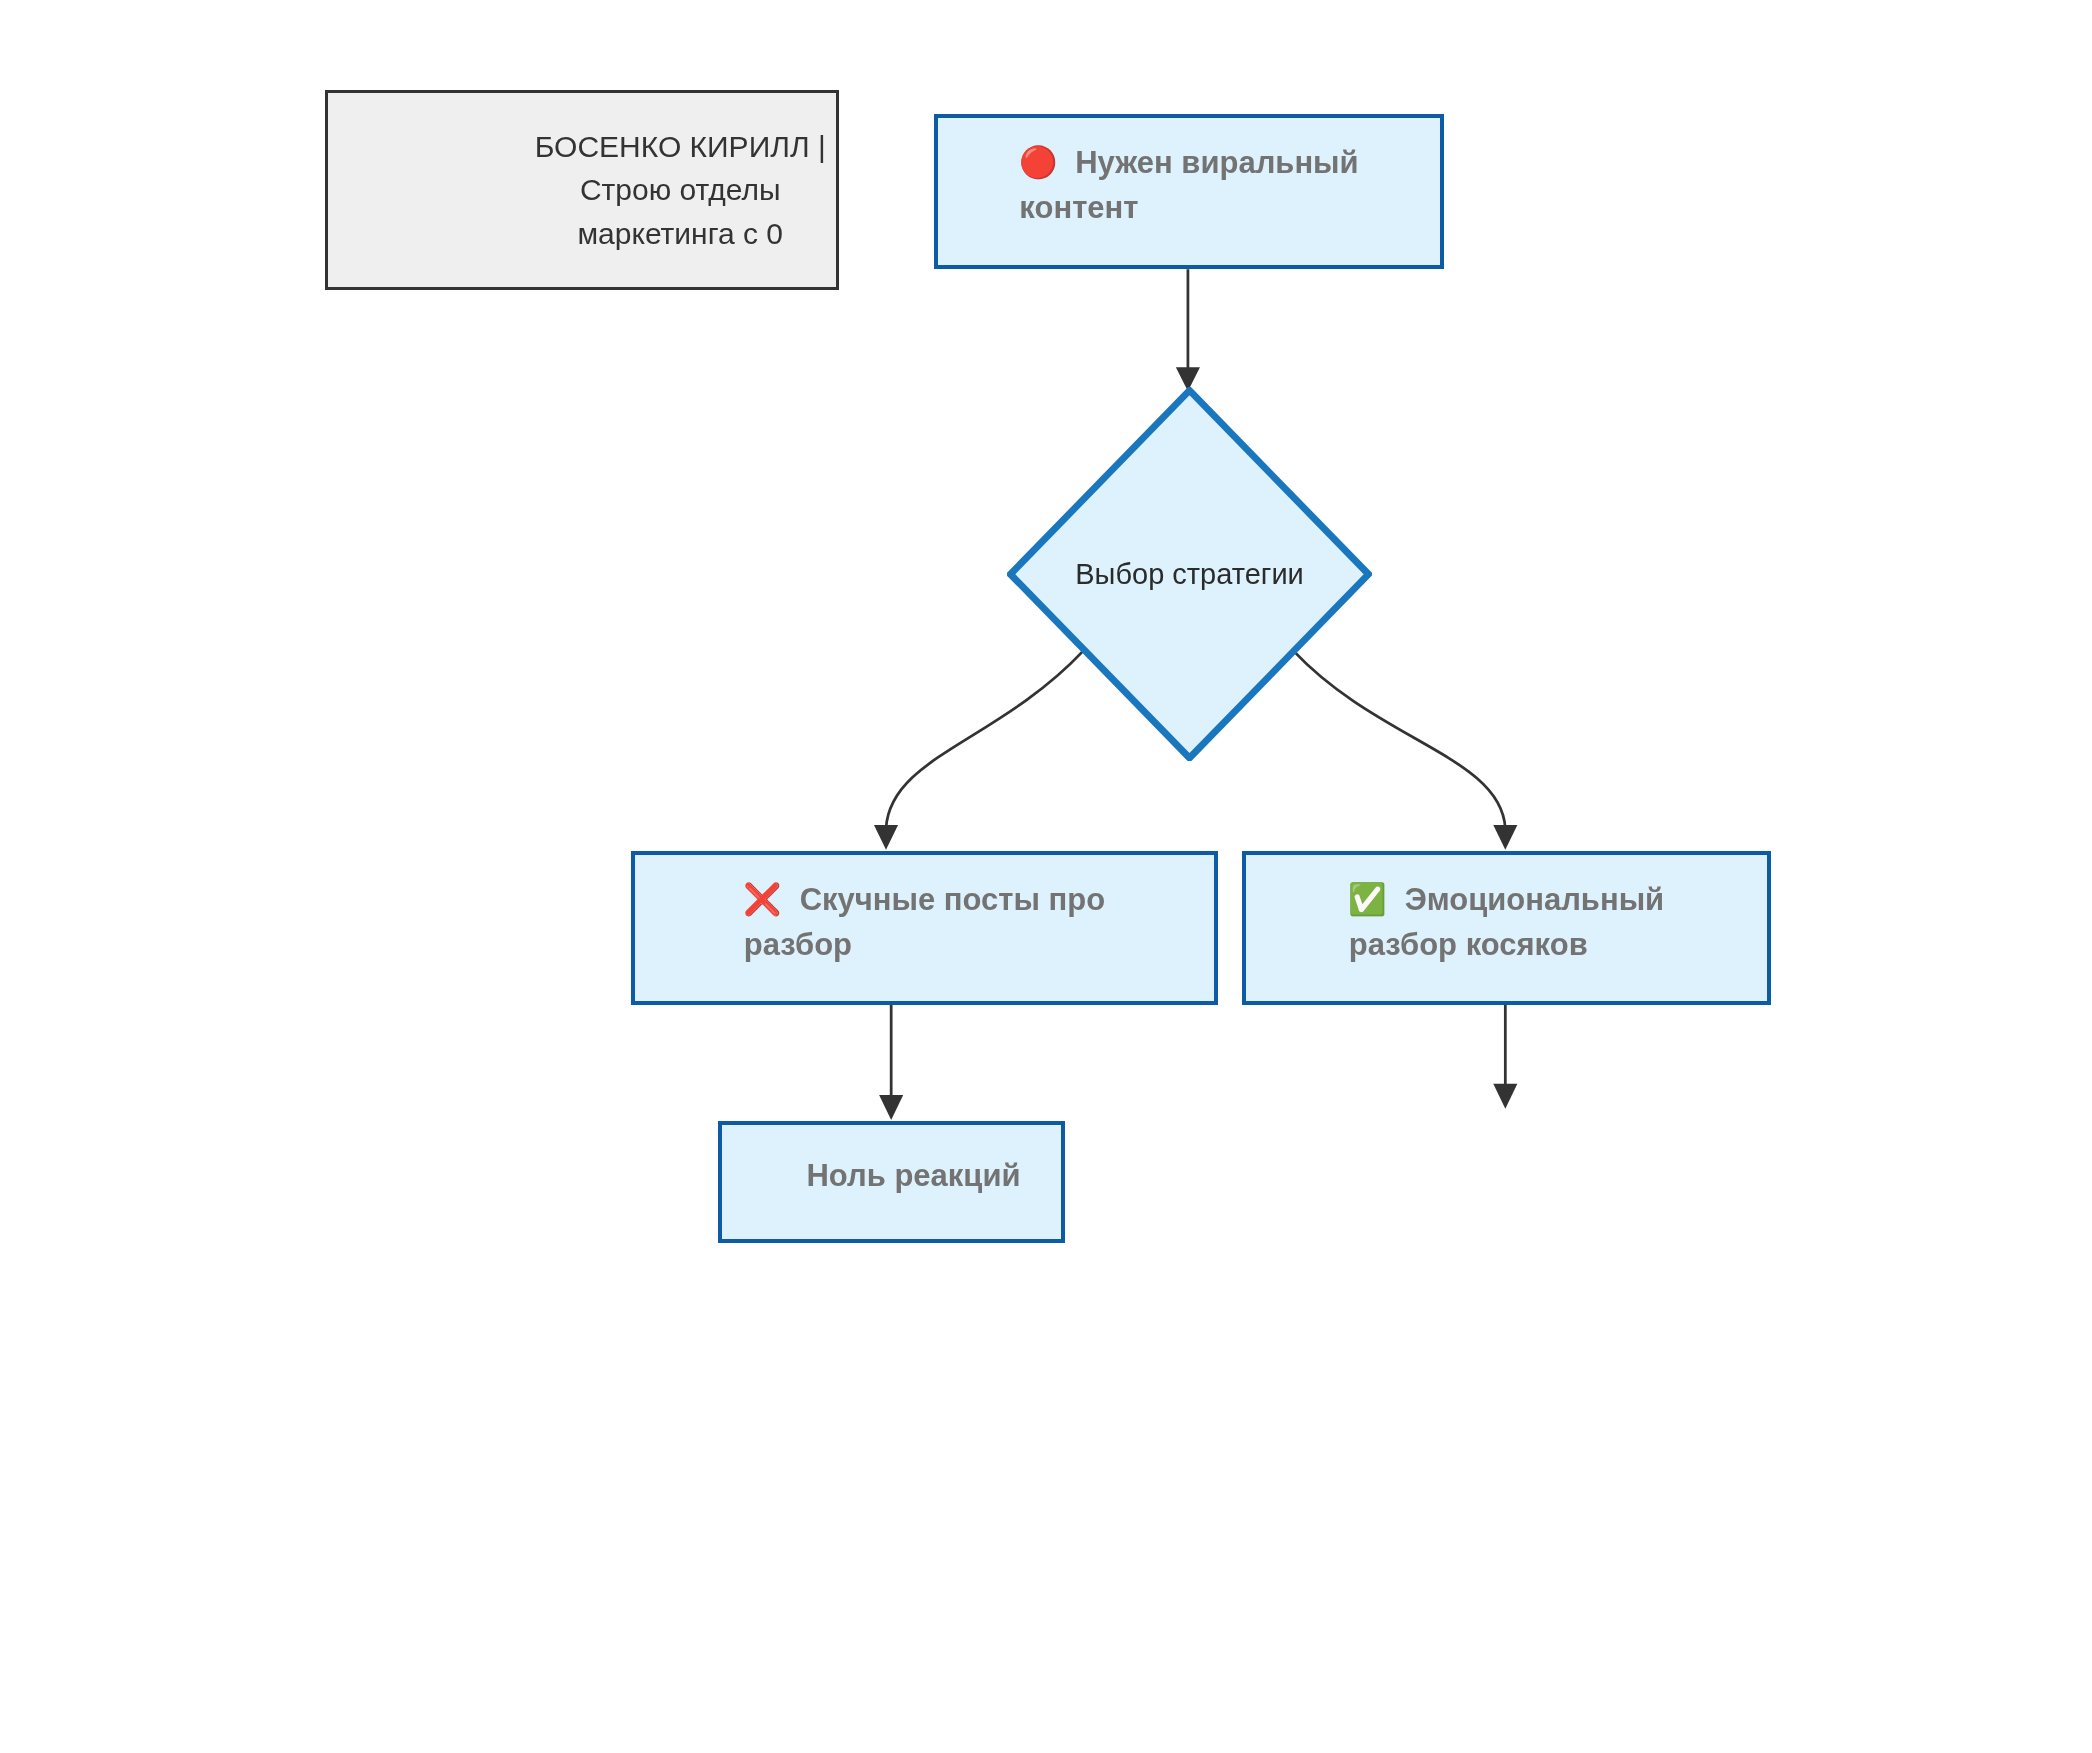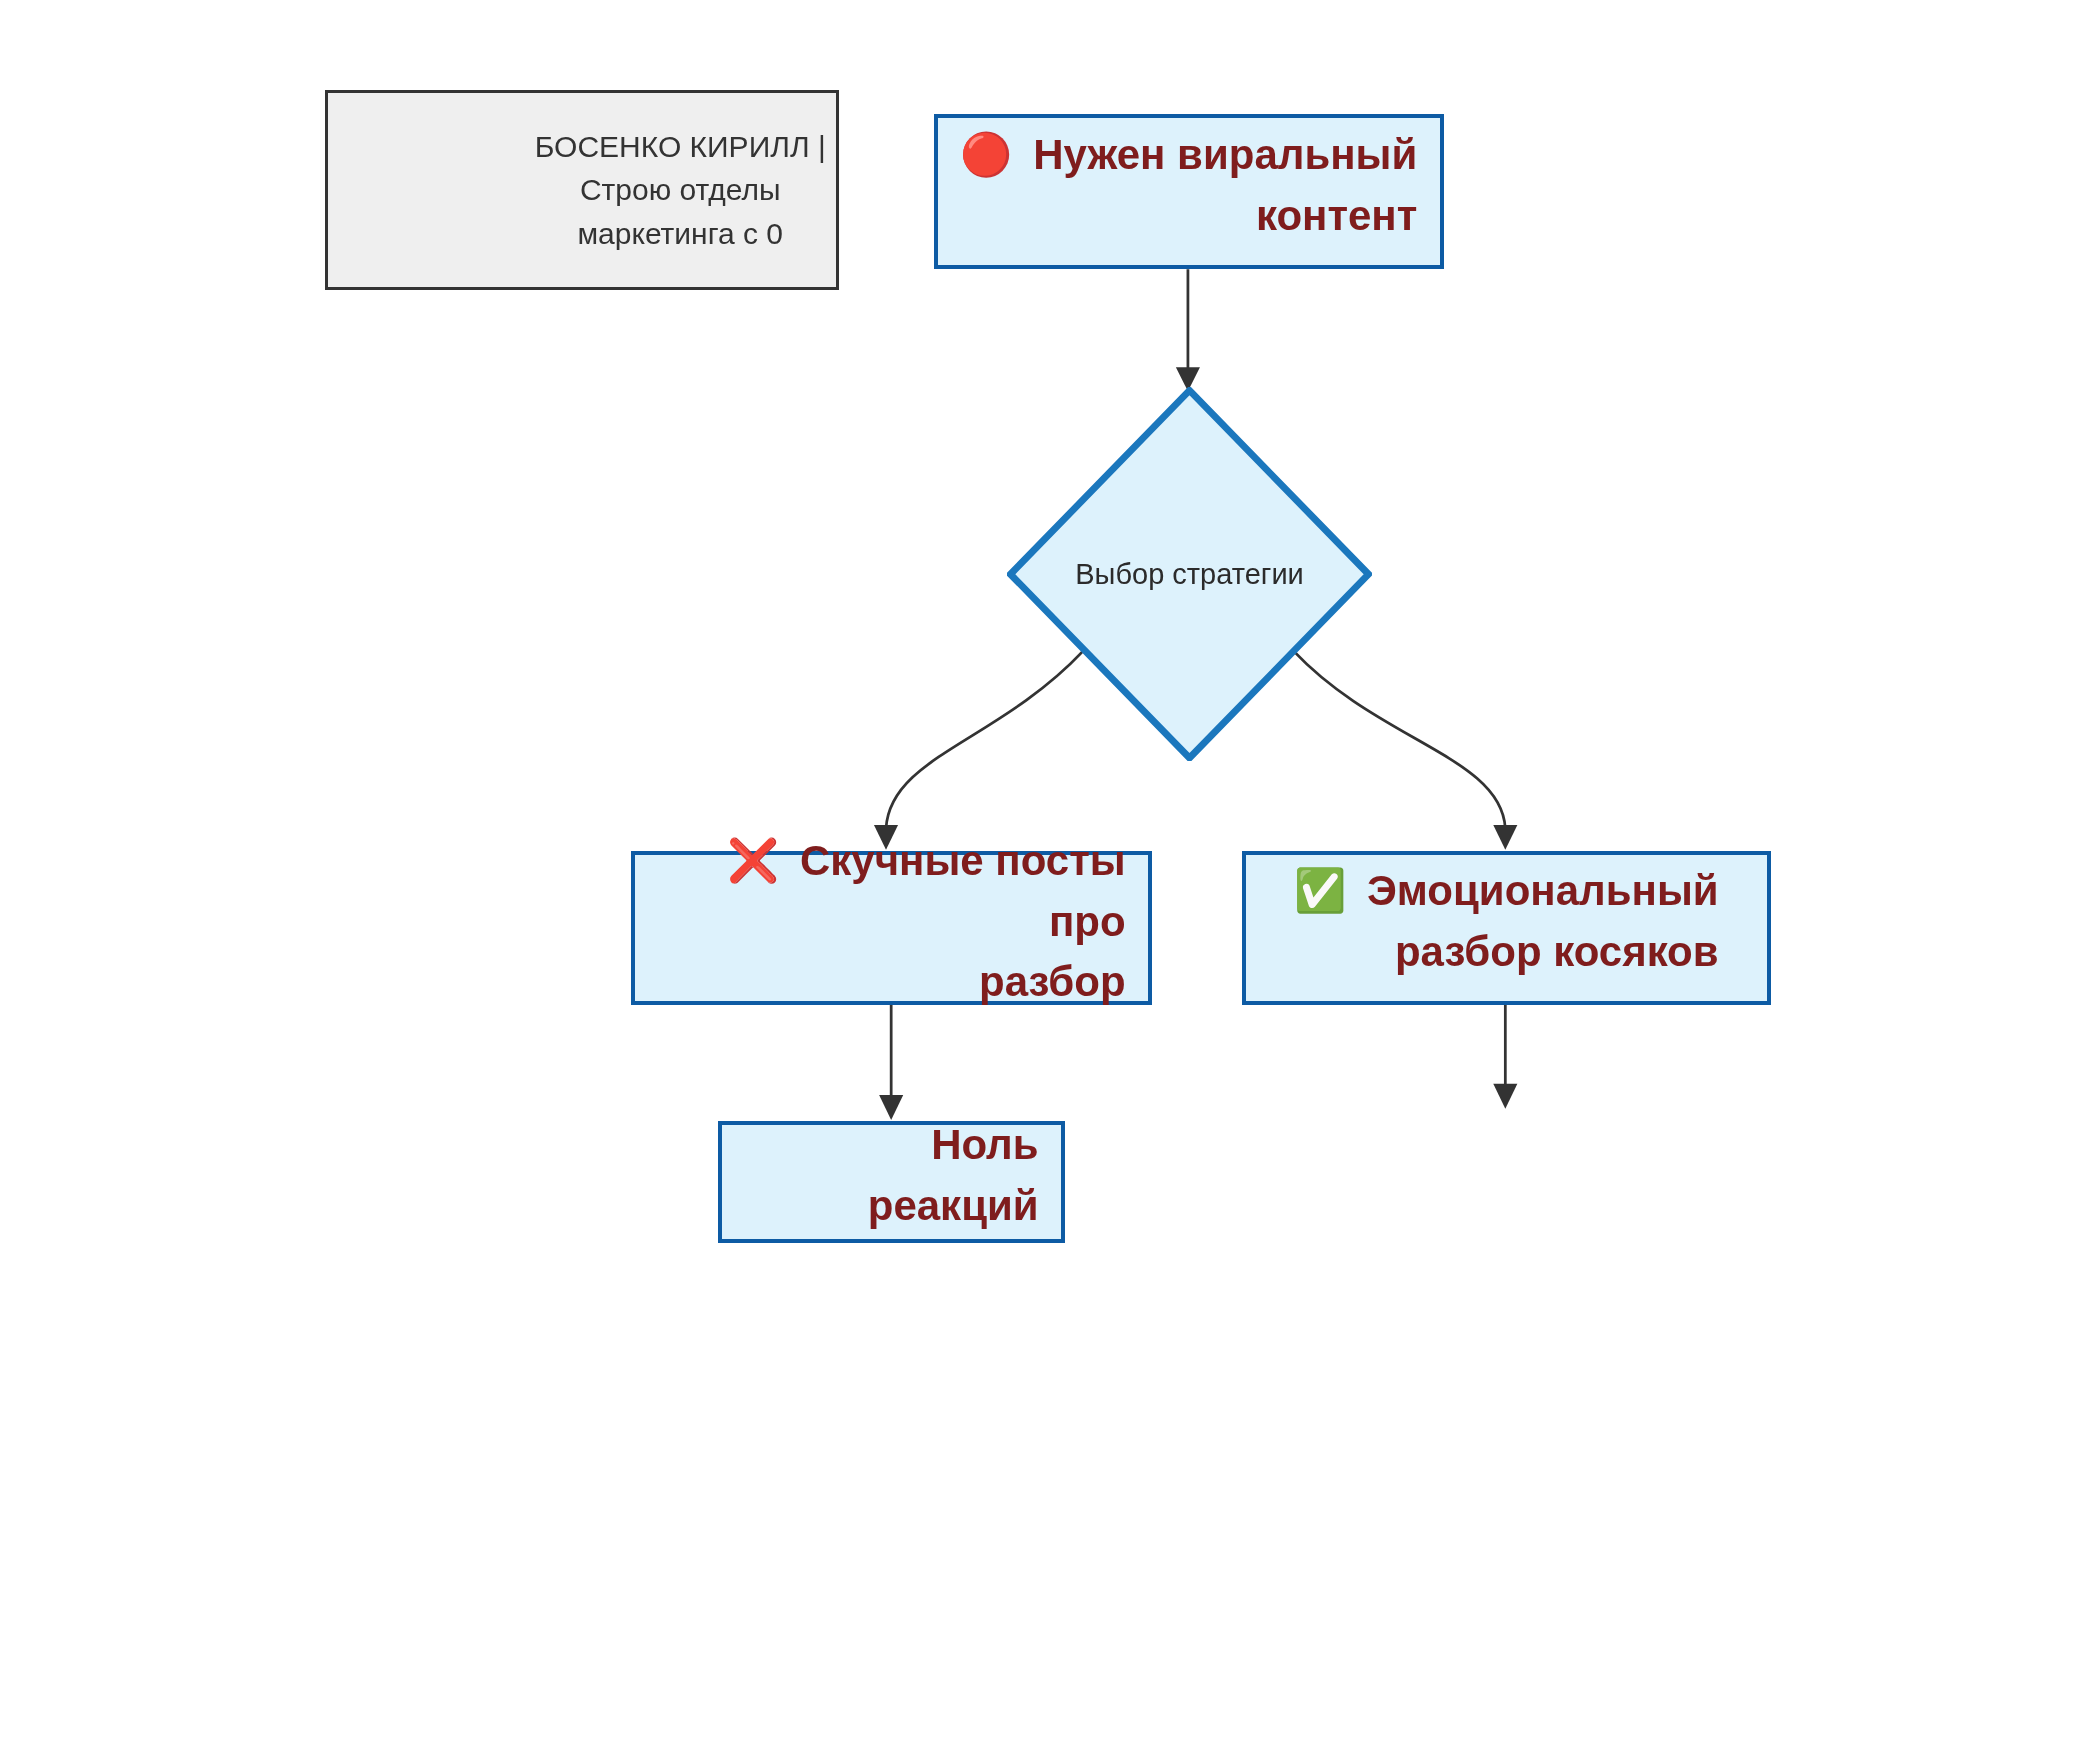--- a/index.html
+++ b/index.html
@@ -43,24 +43,24 @@
   .node {
     position: absolute;
     box-sizing: border-box;
     background: #ddf2fc;
     border: 4.3px solid #0d5ba4;
     display: flex;
     align-items: center;
     justify-content: center;
   }
   .node-label {
-    font-size: 42px;
+    font-size: 31px;
     line-height: 1.45;
-    color: #7f1d1d;
-    text-align: right;
+    color: #737373;
+    text-align: left;
     font-weight: bold;
     padding: 0 22.4px;
     margin-top: -12px;
   }
   .emoji {
     font-family: "DejaVu Sans", sans-serif;
     font-weight: normal;
   }
   
   .diamond-wrap {
@@ -148,21 +148,21 @@
     </div>
   </div>
 
   <div class="diamond-wrap" id="node-decision" style="left: 1007px; top: 387px; width: 365px; height: 374px;">
     <svg class="diamond-shape" viewBox="0 0 424 435" preserveAspectRatio="none">
       <polygon points="212,4 420,217.5 212,431 4,217.5" fill="#ddf2fc" stroke="#1b77bd" stroke-width="8"></polygon>
     </svg>
     <div class="diamond-label">Выбор стратегии</div>
   </div>
 
-  <div class="node" id="node-boring" style="left: 631px; top: 851px; width: 521px; height: 154px;">
+  <div class="node" id="node-boring" style="left: 631px; top: 851px; width: 587px; height: 154px;">
     <div class="node-label">
       <span class="emoji" style="margin-right: 8.6px;">❌</span>
       <span>Скучные посты про</span><br>
       <span>разбор</span>
     </div>
   </div>
 
   <div class="node" id="node-emotional" style="left: 1242px; top: 851px; width: 529px; height: 154px;">
     <div class="node-label">
       <span class="emoji" style="margin-right: 8.6px;">✅</span>

